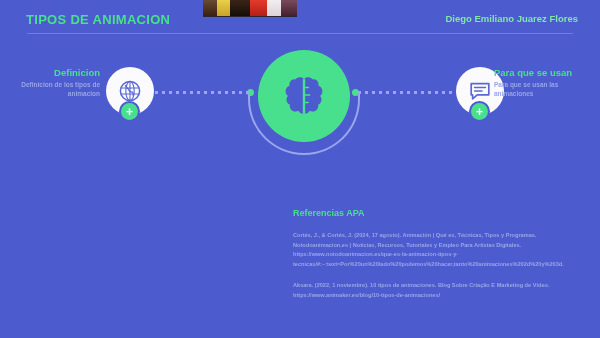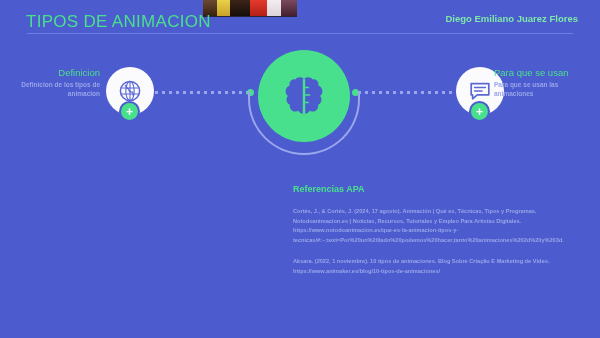--- a/index.html
+++ b/index.html
@@ -41,22 +41,22 @@
   .header {
     position: absolute;
     left: 0; top: 12px;
     width: 600px;
     height: 24px;
   }
   .header-title {
     position: absolute;
     left: 26px;
     top: 0;
-    font-size: 17px;
-    font-weight: normal;
+    font-size: 13px;
+    font-weight: bold;
     letter-spacing: 0.3px;
     color: #49e08d;
     white-space: nowrap;
   }
   .header-author {
     position: absolute;
     right: 22px;
     top: 1px;
     font-size: 9.5px;
     font-weight: bold;
@@ -174,37 +174,37 @@
   .caption {
     position: absolute;
     top: 23px;
     width: 92px;
   }
   .caption-left  { left: 8px;  text-align: right; }
   .caption-right { left: 494px; text-align: left; }
 
   .caption-title {
     font-size: 9.5px;
-    font-weight: normal;
+    font-weight: bold;
     color: #49e08d;
     line-height: 1.15;
     margin-bottom: 1px;
   }
   .caption-body {
     font-size: 6.5px;
     font-weight: bold;
     color: #98a4ea;
     line-height: 1.45;
   }
 
   
   .refs {
     position: absolute;
     left: 293px;
-    top: 184px;
+    top: 208px;
     width: 290px;
   }
   .refs-title {
     font-size: 9px;
     font-weight: bold;
     color: #49e08d;
     margin-bottom: 13px;
   }
   .ref-entry {
     font-size: 5.6px;

